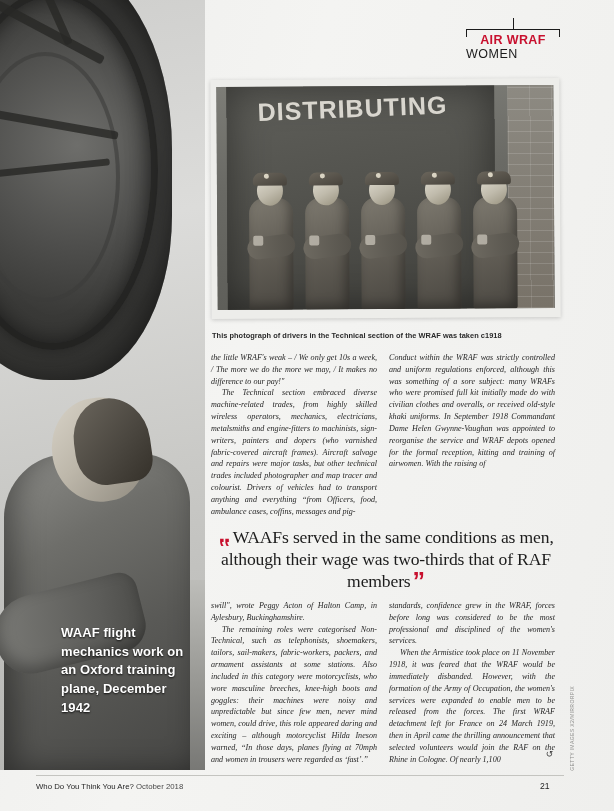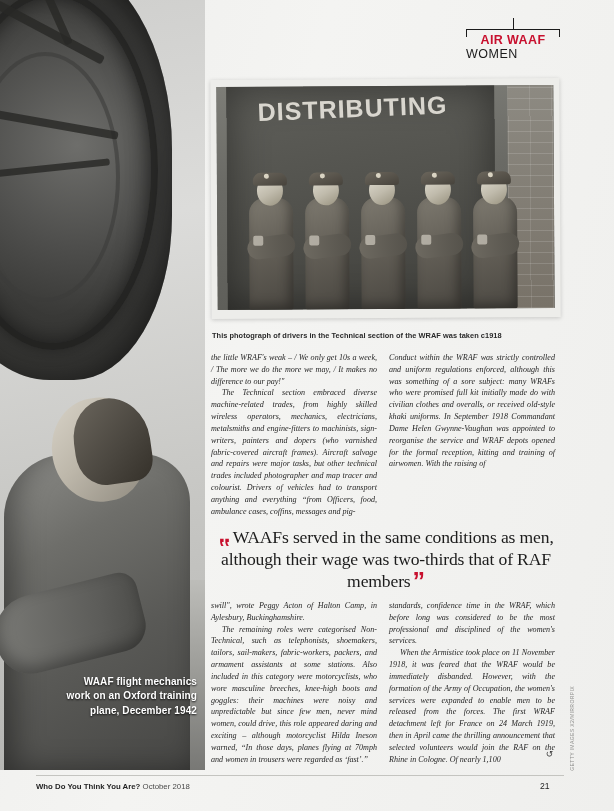--- a/index.html
+++ b/index.html
@@ -107,23 +107,22 @@
     position: absolute;
     left: 108px; bottom: 0;
     width: 100px; height: 190px;
     background: linear-gradient(180deg,#bdbdb9 0%, #979793 55%, #787875 100%);
   }
 
   .left-caption {
     position: absolute;
     right: 8px; bottom: 52px;
     width: 136px;
-    text-align: right;
-    font-family: "Liberation Sans", sans-serif;
-    font-size: 10px;
+    font-family: "Liberation Sans", sans-serif;
+    font-size: 13px;
     font-weight: bold;
     line-height: 1.45;
     color: #ffffff;
     text-shadow: 0 1px 2px rgba(0,0,0,.85);
     letter-spacing: .1px;
   }
 
   
   .section-mark {
     position: absolute;
@@ -339,21 +338,21 @@
     width: 528px; height: .8px;
     background: #c4c4c0;
   }
   .footer-left {
     position: absolute;
     left: 36px; top: 782px;
     font-family: "Liberation Sans", sans-serif;
     font-size: 7.8px;
     color: #1f1f1f;
   }
-  .footer-left b { font-weight: bold; margin-top: 28px; }
+  .footer-left b { font-weight: normal; margin-top: 28px; }
   .footer-left span.date { font-weight: normal; color: #4a4a4a; }
   .folio {
     position: absolute;
     left: 540px; top: 781px;
     font-family: "Liberation Sans", sans-serif;
     font-size: 8.6px;
     color: #1f1f1f;
   }
 
   
@@ -402,21 +401,21 @@
       <div class="lp-hair"></div>
     </div>
     <div class="left-caption">WAAF flight mechanics work on an Oxford training plane, December 1942</div>
   </div>
 
   <div class="section-mark">
     <div class="sm-stem"></div>
     <div class="sm-rule"></div>
     <div class="sm-tick-l"></div>
     <div class="sm-tick-r"></div>
-    <div class="sm-line1">AIR WAAF</div>
+    <div class="sm-line1">AIR WRAF</div>
     <div class="sm-line2">WOMEN</div>
   </div>
 
   <div class="top-photo-wrap">
     <div class="top-photo">
       <div class="tp-wall"></div>
       <div class="tp-brick"></div>
       <div class="tp-door"></div>
       <div class="tp-sign">DISTRIBUTING</div>
       <div class="tp-figs">
@@ -478,21 +477,21 @@
   <div class="pullquote">
     <span class="qmark open">“</span><span>WAAFs served in the same conditions as men, although their wage was two-thirds that of RAF members</span><span class="qmark close">”</span>
   </div>
 
   <div class="col" id="col-c">
     <p>swill", wrote Peggy Acton of Halton Camp, in Aylesbury, Buckinghamshire.</p>
     <p>The remaining roles were categorised Non-Technical, such as telephonists, shoemakers, tailors, sail-makers, fabric-workers, packers, and armament assistants at some stations. Also included in this category were motorcyclists, who wore masculine breeches, knee-high boots and goggles: their machines were noisy and unpredictable but since few men, never mind women, could drive, this role appeared daring and exciting – although motorcyclist Hilda Ineson warned, “In those days, planes flying at 70mph and women in trousers were regarded as ‘fast’.”</p>
   </div>
 
   <div class="col" id="col-d">
-    <p>standards, confidence time in the WRAF, which before long was considered to be the most professional and disciplined of the women's services.</p>
+    <p>standards, confidence grew in the WRAF, forces before long was considered to be the most professional and disciplined of the women's services.</p>
     <p>When the Armistice took place on 11 November 1918, it was feared that the WRAF would be immediately disbanded. However, with the formation of the Army of Occupation, the women's services were expanded to enable men to be released from the forces. The first WRAF detachment left for France on 24 March 1919, then in April came the thrilling announcement that selected volunteers would join the RAF on the Rhine in Cologne. Of nearly 1,100</p>
   </div>
 
   <div class="cont-arrow">↺</div>
 
   <div class="credit">GETTY IMAGES X2/MIRRORPIX</div>
 
   <div class="footer-rule"></div>
   <div class="footer-left">
     <b>Who Do You Think You Are?</b>

